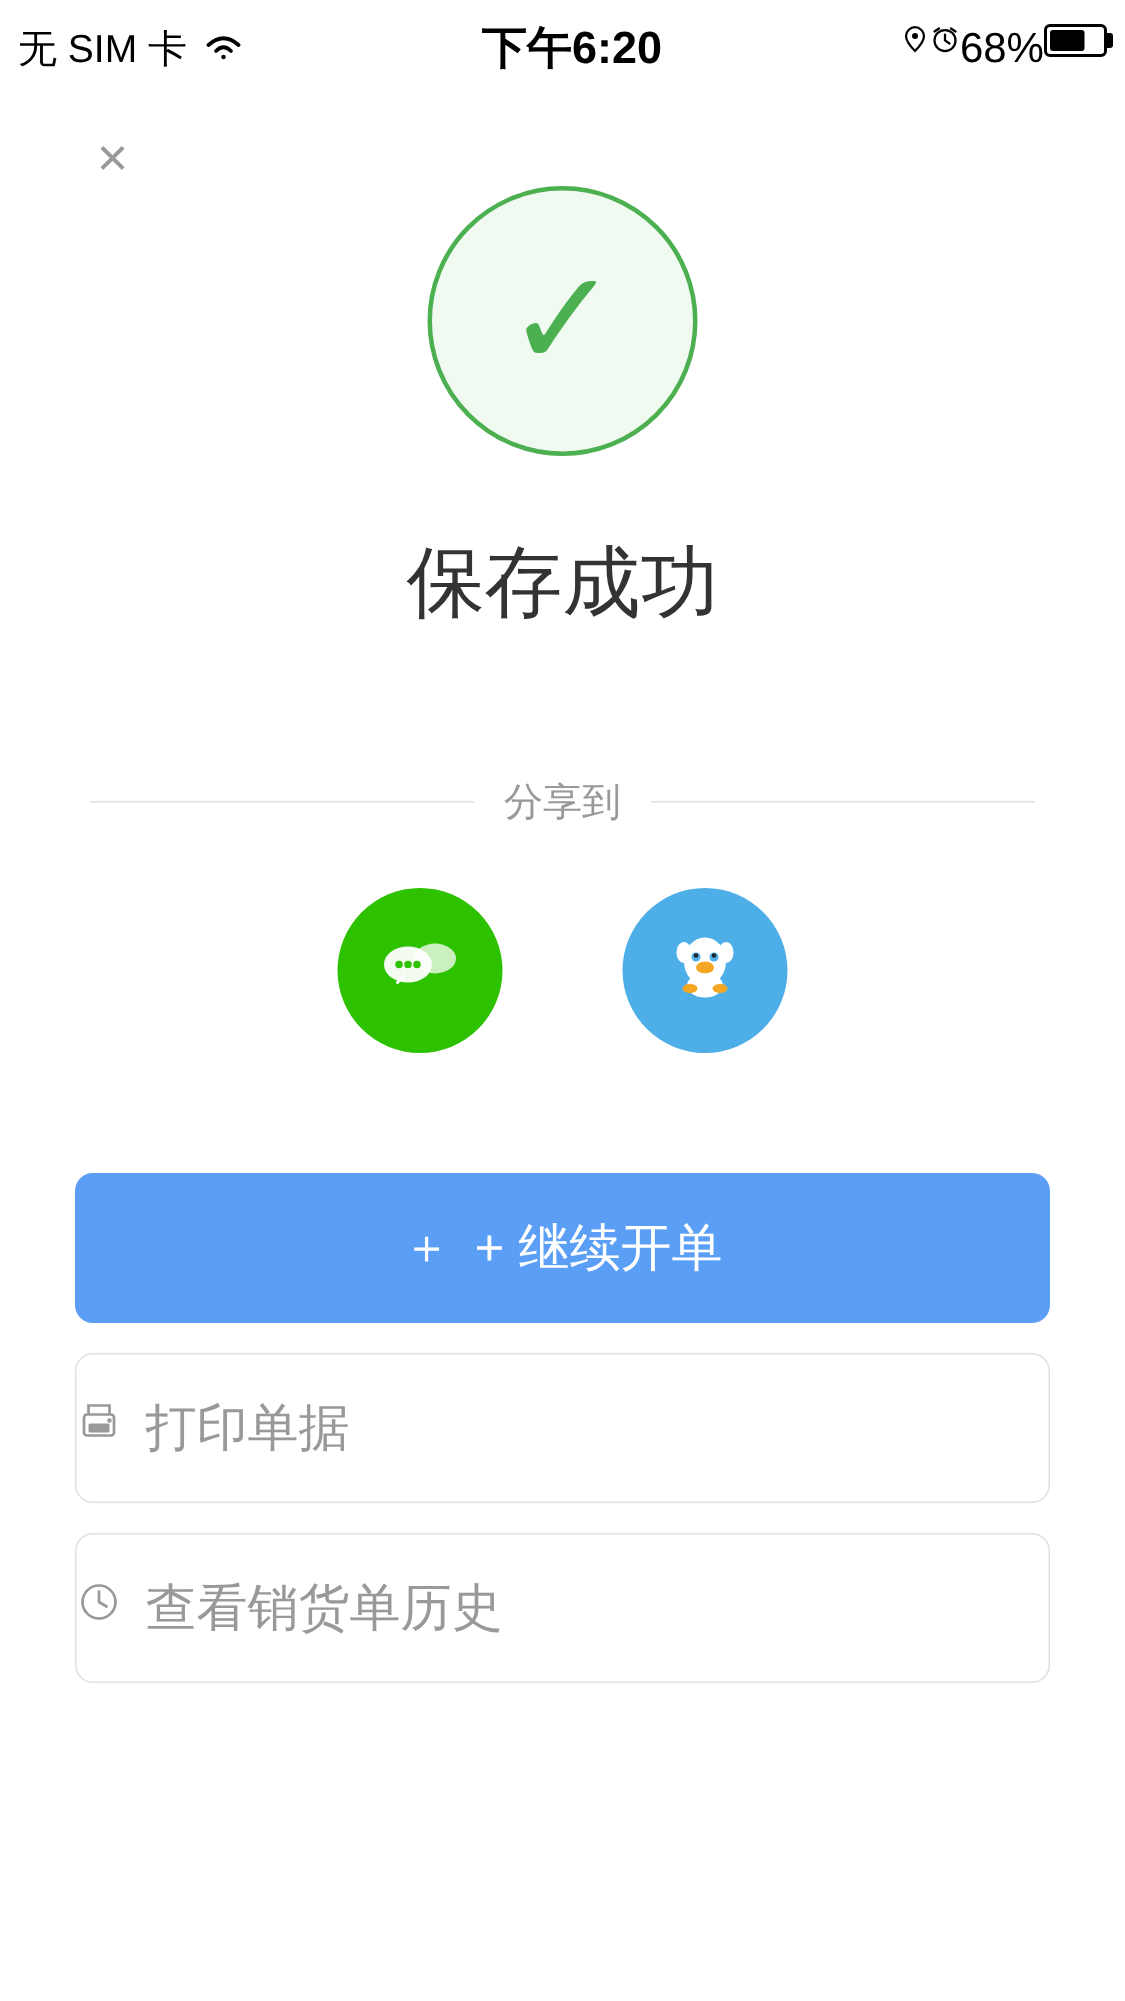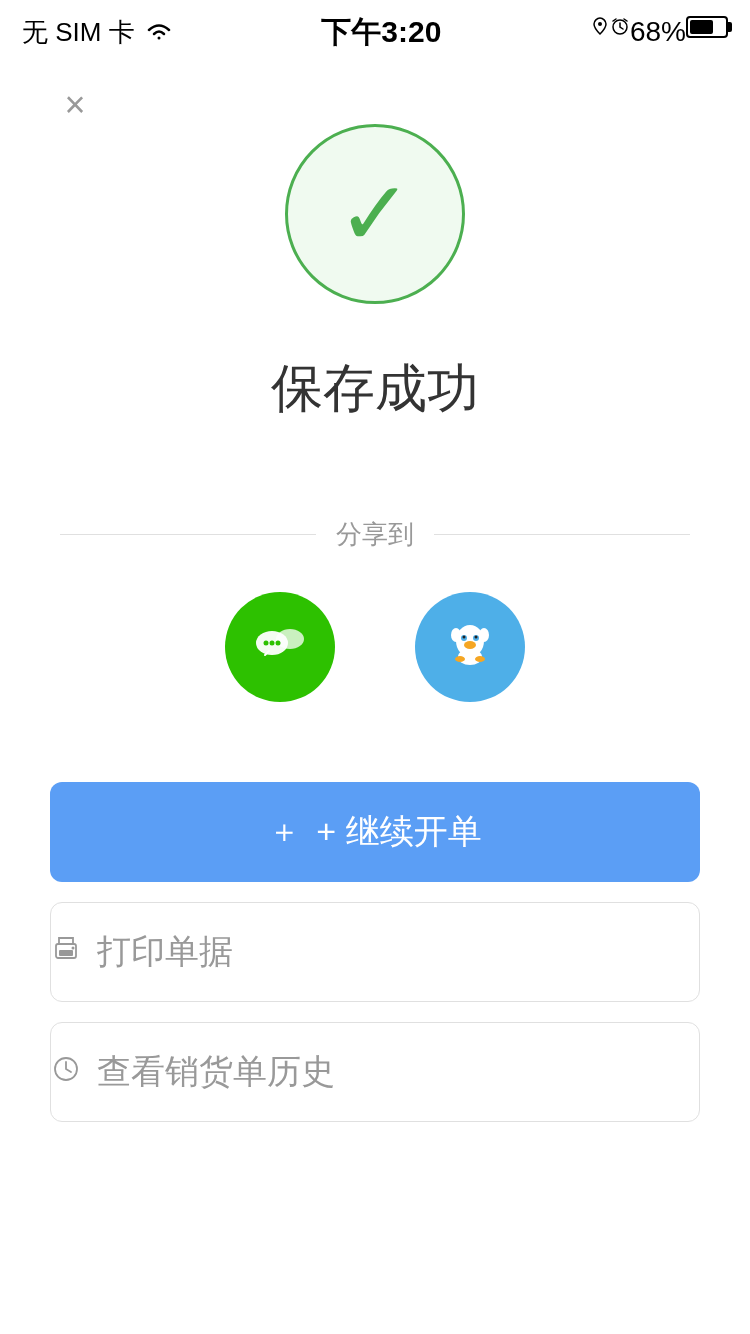--- a/index.html
+++ b/index.html
@@ -13,21 +13,21 @@
       position: relative;
     }
 
     
     .status-bar {
       width: 100%;
       height: 64px;
       display: flex;
       align-items: center;
       justify-content: space-between;
-      padding: 0 22px;
+      padding: 0 12px;
       background: #ffffff;
     }
 
     .status-left {
       display: flex;
       align-items: center;
       gap: 10px;
       font-size: 26px;
       color: #000;
       font-weight: 500;
@@ -249,21 +249,21 @@
 
 <div class="status-bar">
   <div class="status-left">
     <span>无 SIM 卡</span>
     <svg class="wifi-icon" viewBox="0 0 28 20" fill="none" xmlns="http://www.w3.org/2000/svg">
       <path d="M14 16 L14 16" stroke="#000" stroke-width="3" stroke-linecap="round"></path>
       <path d="M9 12 Q14 7 19 12" stroke="#000" stroke-width="2.5" fill="none" stroke-linecap="round"></path>
       <path d="M4 8 Q14 -1 24 8" stroke="#000" stroke-width="2.5" fill="none" stroke-linecap="round"></path>
     </svg>
   </div>
-  <div class="status-center">下午3:20</div>
+  <div class="status-center">下午6:20</div>
   <div class="status-right">
 
     <svg width="20" height="20" viewBox="0 0 20 20" fill="none">
       <path d="M10 2 C7 2 4 5 4 8 C4 12 10 18 10 18 C10 18 16 12 16 8 C16 5 13 2 10 2Z" stroke="#000" stroke-width="1.5" fill="none"></path>
       <circle cx="10" cy="8" r="2" fill="#000"></circle>
     </svg>
 
     <svg width="20" height="20" viewBox="0 0 20 20" fill="none">
       <circle cx="10" cy="11" r="7" stroke="#000" stroke-width="1.5" fill="none"></circle>
       <path d="M10 7 L10 11 L13 13" stroke="#000" stroke-width="1.5" stroke-linecap="round"></path>

